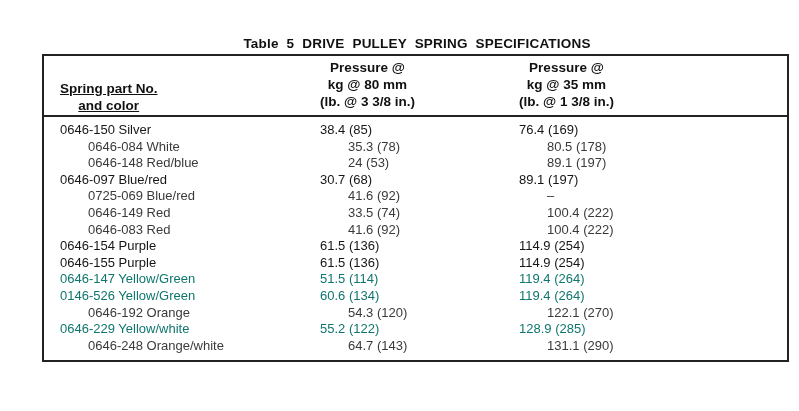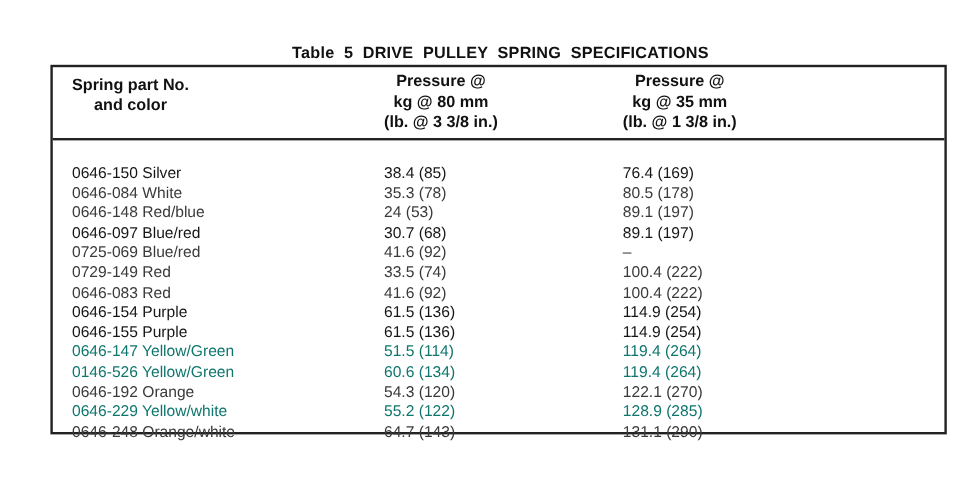--- a/index.html
+++ b/index.html
@@ -46,47 +46,47 @@
     }
     .hdr {
       position: absolute;
       font-weight: bold;
       font-size: 13.5px;
       line-height: 17px;
       color: #111;
       text-align: center;
     }
     .hdr div { white-space: nowrap; }
-    .hdr-col1 { left: 16px; top: 6px; }
+    .hdr-col1 { left: 16px; top: 24px; text-decoration: underline; }
     .hdr-col2 { left: 276px; top: 3px; }
     .hdr-col3 { left: 475px; top: 3px; }
 
     .rows {
       position: absolute;
       left: 0;
-      top: 80px;
+      top: 66px;
       right: 0;
       text-align: right;
     }
     .row {
       position: relative;
       height: 16.6px;
       font-size: 13px;
       line-height: 16.6px;
       white-space: nowrap;
     }
     .cell {
       position: absolute;
       top: 0;
     }
     .c1 { left: 16px; }
     .c2 { left: 276px; }
     .c3 { left: 475px; }
     .row.dark { color: #161616; }
-    .row.mid { color: #3a3a3a; }
+    .row.mid { color: #3a3a3a; margin-left: 28px; }
     .row.light { color: #0f766e; }
   </style>
 </head>
 <body>
 
 <div class="title">Table 5  DRIVE PULLEY SPRING SPECIFICATIONS</div>
 
 <div class="table-frame">
   <div class="hdr hdr-col1">
     <div>Spring part No.</div>
@@ -125,21 +125,21 @@
       <span class="cell c1">0646-097 Blue/red</span>
       <span class="cell c2">30.7 (68)</span>
       <span class="cell c3">89.1 (197)</span>
     </div>
     <div class="row mid">
       <span class="cell c1">0725-069 Blue/red</span>
       <span class="cell c2">41.6 (92)</span>
       <span class="cell c3">–</span>
     </div>
     <div class="row mid">
-      <span class="cell c1">0729-149 Red</span>
+      <span class="cell c1">0646-149 Red</span>
       <span class="cell c2">33.5 (74)</span>
       <span class="cell c3">100.4 (222)</span>
     </div>
     <div class="row mid">
       <span class="cell c1">0646-083 Red</span>
       <span class="cell c2">41.6 (92)</span>
       <span class="cell c3">100.4 (222)</span>
     </div>
     <div class="row dark">
       <span class="cell c1">0646-154 Purple</span>

